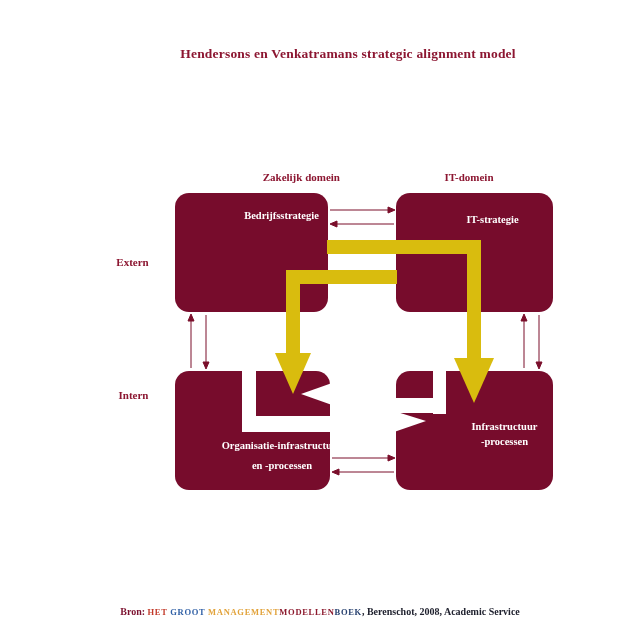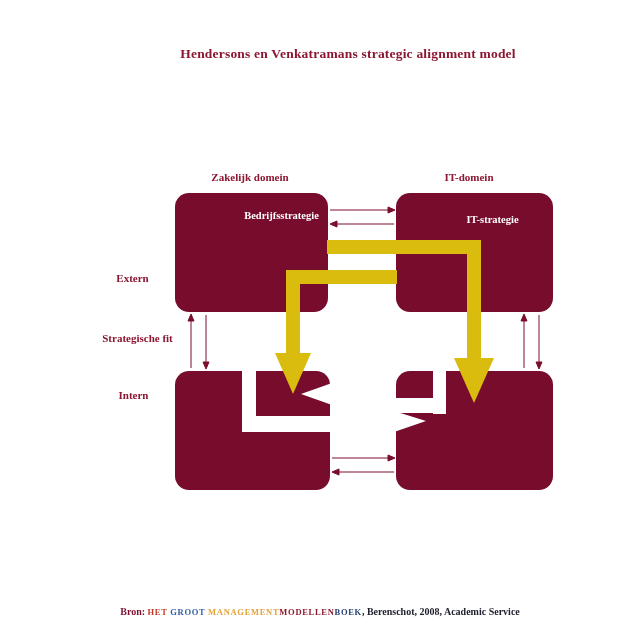--- a/index.html
+++ b/index.html
@@ -3,23 +3,23 @@
 <meta charset="utf-8">
 <style>
   html,body { margin:0; padding:0; background:#ffffff; }
   #stage {
     position:relative; width:640px; height:640px; background:#ffffff;
     font-family:"Liberation Serif","DejaVu Serif",serif; overflow:hidden;
   }
   #diagram-svg { position:absolute; left:0; top:0; }
   .txt { position:absolute; text-align:center; font-weight:bold; }
   #title        { left:0;   top:46px;  width:640px; font-size:13.5px; letter-spacing:.2px;padding-left:28px; }
-  #lbl-zakelijk { left:160px; top:171px; width:180px; font-size:11px; }
+  #lbl-zakelijk { left:160px; top:171px; width:180px; font-size:11px;text-align:right; }
   #lbl-itdomein { left:384px; top:171px; width:170px; font-size:11px; }
-  #lbl-extern   { left:55px;  top:272px; width:155px; font-size:11px; }
+  #lbl-extern   { left:55px;  top:256px; width:155px; font-size:11px; }
   #lbl-fit      { left:55px;  top:332px; width:165px; font-size:11px; }
   #lbl-intern   { left:55px;  top:389px; width:157px; font-size:11px;text-align:center; }
   .boxlabel { color:#ffffff; font-size:10.5px;padding-left:30px; }
   #lbl-bedrijf  { left:175px; top:210px; width:153px; }
   #lbl-itstrat  { left:384px; top:214px; width:157px; }
   #lbl-org      { left:172px; top:436px; width:160px; line-height:20px; }
   #lbl-infra    { left:394px; top:419px; width:161px; line-height:15px; }
   #caption { left:0; top:606px; width:640px; font-size:10px; font-weight:bold; }
   .caps { font-size:8.5px; letter-spacing:.7px; }
 </style>
@@ -75,27 +75,32 @@
       <polygon points="275,353 311,353 293,394" style="fill: rgb(217, 188, 14);"></polygon>
     </g>
   </svg>
 
   <div id="title" class="txt" style="color: rgb(140, 22, 49);">Hendersons en Venkatramans strategic alignment model</div>
 
   <div id="lbl-zakelijk" class="txt" style="color: rgb(140, 22, 49);">Zakelijk domein</div>
   <div id="lbl-itdomein" class="txt" style="color: rgb(140, 22, 49);">IT-domein</div>
 
   <div id="lbl-extern" class="txt" style="color: rgb(140, 22, 49);">Extern</div>
-  <div id="lbl-fit" class="txt" style="color: rgb(140, 22, 49);">Strategische fit</div>
   <div id="lbl-intern" class="txt" style="color: rgb(140, 22, 49);">Intern</div>
 
   <div id="lbl-bedrijf" class="txt boxlabel">Bedrijfsstrategie</div>
   <div id="lbl-itstrat" class="txt boxlabel">IT-strategie</div>
 
+  <div id="lbl-org" class="txt boxlabel">
+    <div>Organisatie-infrastructuur</div>
+    <div>en -processen</div>
+  </div>
 
   <div id="lbl-infra" class="txt boxlabel">
+    <div>Infrastructuur</div>
+    <div>-processen</div>
   </div>
 
   <div id="caption" class="txt">
     <span style="color: rgb(124, 18, 48);">Bron: </span><span class="caps" style="color: rgb(194, 58, 42);">HET </span><span class="caps" style="color: rgb(47, 95, 165);">GROOT </span><span class="caps" style="color: rgb(226, 163, 59);">MANAGEMENT</span><span class="caps" style="color: rgb(140, 26, 46);">MODELLEN</span><span class="caps" style="color: rgb(39, 64, 111);">BOEK</span><span style="color: rgb(32, 34, 47);">, Berenschot, 2008, Academic Service</span>
   </div>
 
 </div>
 
 </body></html>

